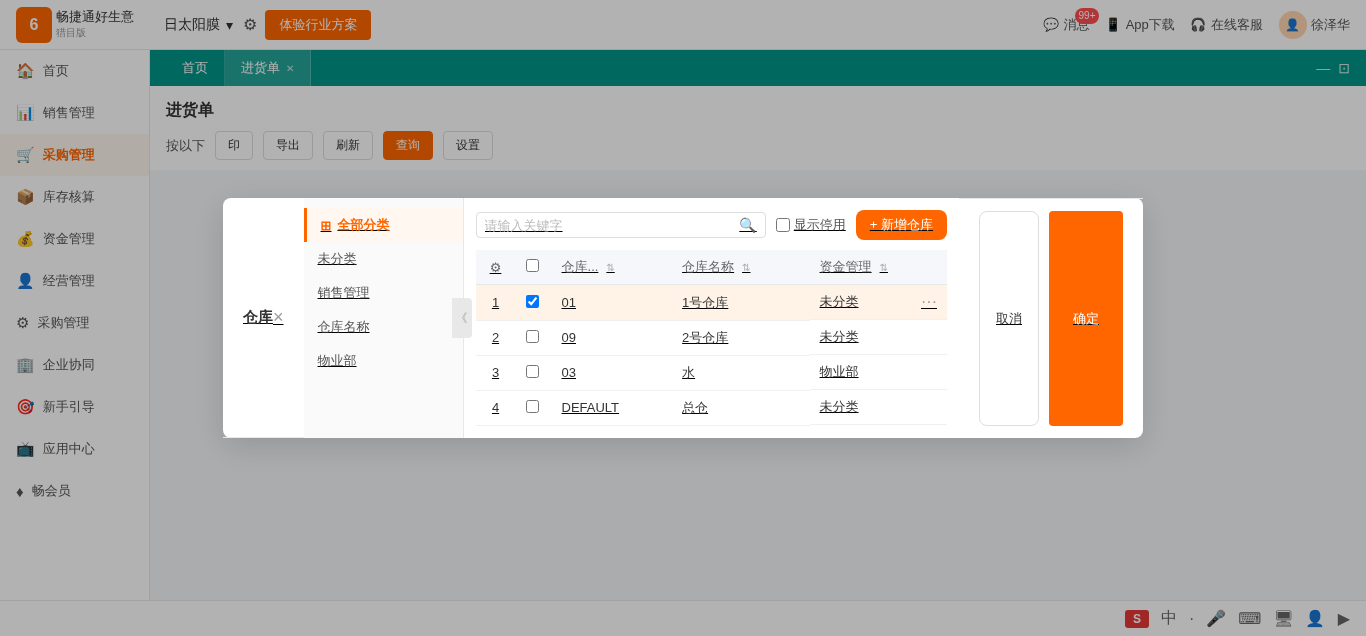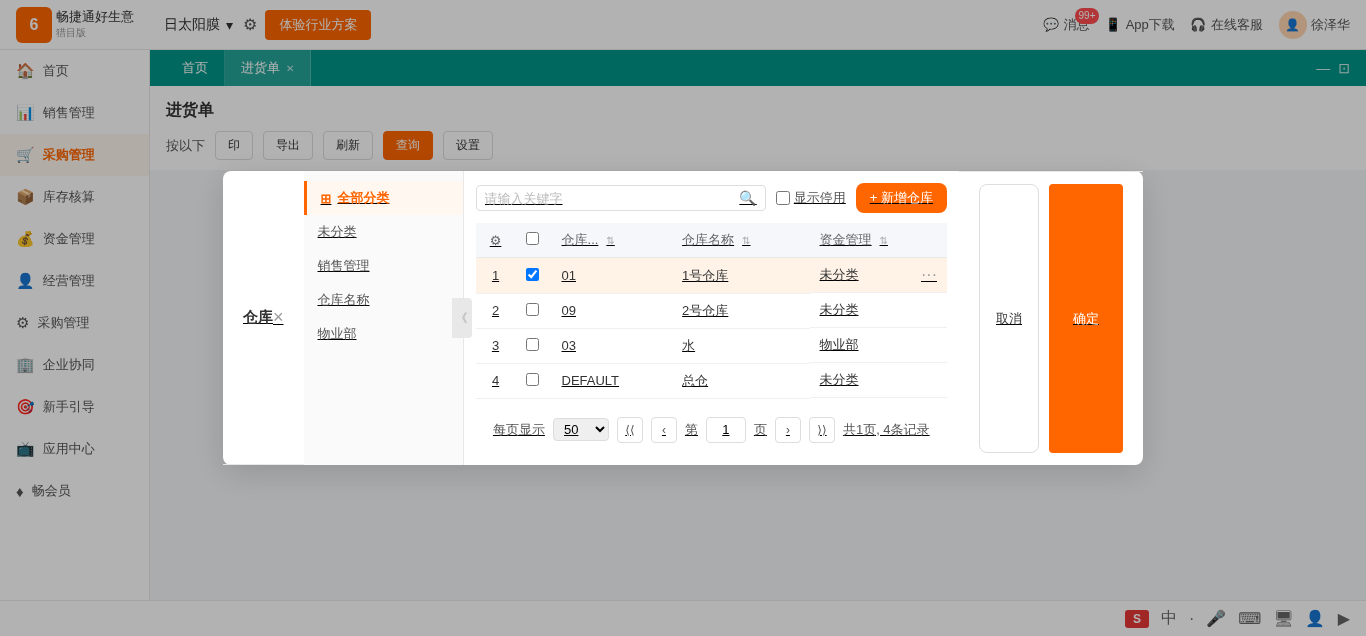--- a/index.html
+++ b/index.html
@@ -582,36 +582,20 @@
       <td>总仓</td>
       <td style="display:flex;align-items:center;justify-content:space-between;">
         <span>未分类</span>
 
       </td>
     </tr>
               </tbody>
           </table>
         </div>
 
-        <div class="pagination">
-          <span>每页显示</span>
-          <select class="page-size-select">
-            <option>50</option>
-            <option>100</option>
-            <option>200</option>
-          </select>
-          <button class="page-btn">⟨⟨</button>
-          <button class="page-btn">‹</button>
-          <span>第</span>
-          <input class="page-input" type="text" value="1" style="">
-          <span>页</span>
-          <button class="page-btn">›</button>
-          <button class="page-btn">⟩⟩</button>
-          <span>共1页, 4条记录</span>
-        </div>
       </div>
     </div>
 
     <div class="dialog-footer">
       <button class="btn-cancel">取消</button>
       <button class="btn-confirm">确定</button>
     </div>
   </div>
 </div>
 

